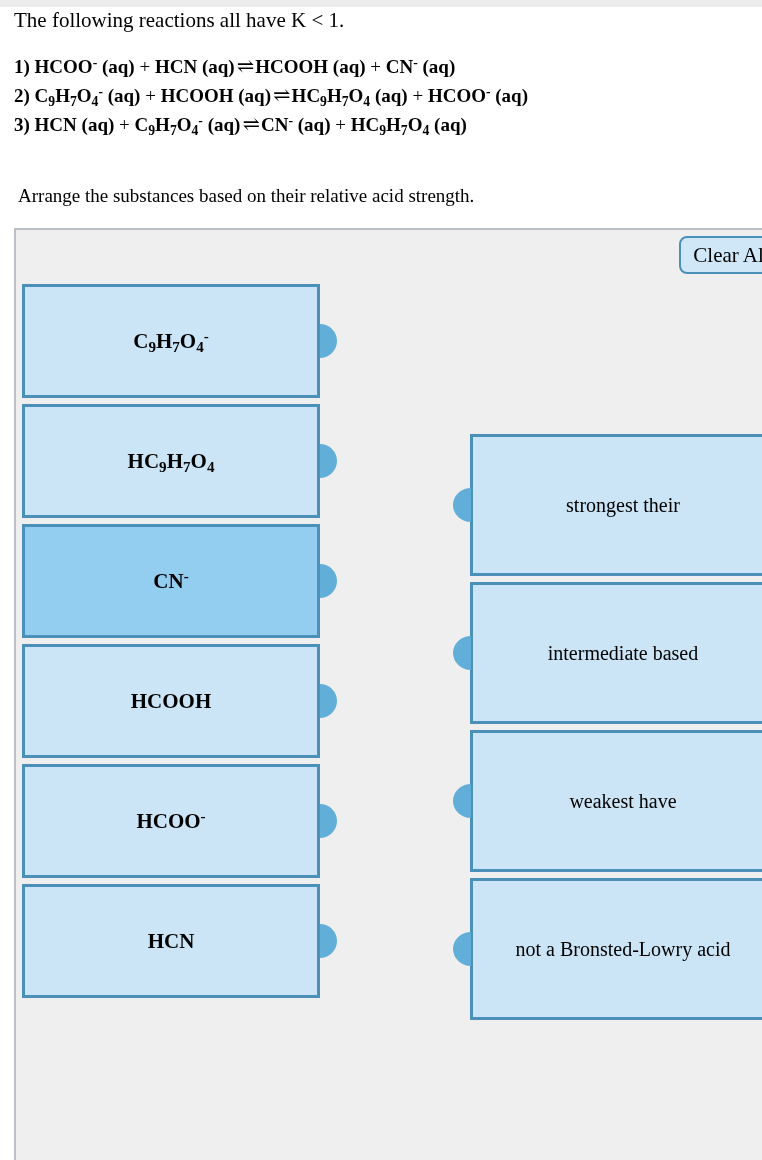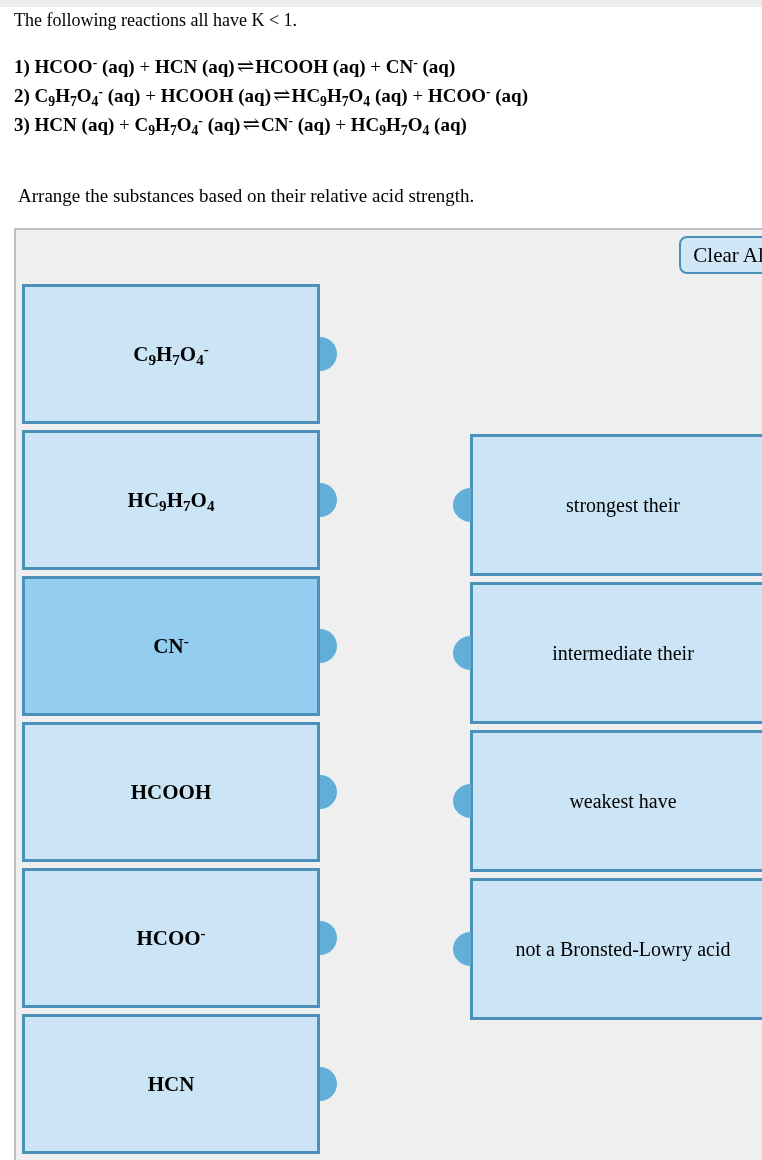--- a/index.html
+++ b/index.html
@@ -16,21 +16,21 @@
     width: 762px; height: 7px;
     background: #ececec;
   }
 
   #prompt {
     position: absolute; left: 14px; top: 8px;
     width: 748px;
   }
 
   .lead {
-    font-size: 18px; color: #000;
+    font-size: 21px; color: #000;
     line-height: 24px;
     white-space: nowrap;
   }
 
   .rxn-list {
     margin-top: 20px;
   }
   .rxn {
     font-size: 19px;
     line-height: 28px;
@@ -90,21 +90,21 @@
   }
   #right-col {
     position: absolute;
     left: 454px; top: 204px;
     width: 306px;
   }
 
   .tile {
     position: relative;
     width: 298px;
-    height: 140px;
+    height: 114px;
     margin-bottom: 6px;
     background: #cce5f6;
     border: 3px solid #4a90b8;
     display: flex;
     align-items: center;
     justify-content: center;
     font-size: 21px;
     font-weight: bold;
     color: #000;
     cursor: pointer;
@@ -218,21 +218,21 @@
 
   <div id="right-col">
 
     <div class="slot">
       <span class="notch"></span>
       <span>strongest their</span>
     </div>
 
     <div class="slot">
       <span class="notch"></span>
-      <span>intermediate their</span>
+      <span>intermediate based</span>
     </div>
 
     <div class="slot">
       <span class="notch"></span>
       <span>weakest have</span>
     </div>
 
     <div class="slot">
       <span class="notch"></span>
       <span>not a Bronsted-Lowry acid</span>

